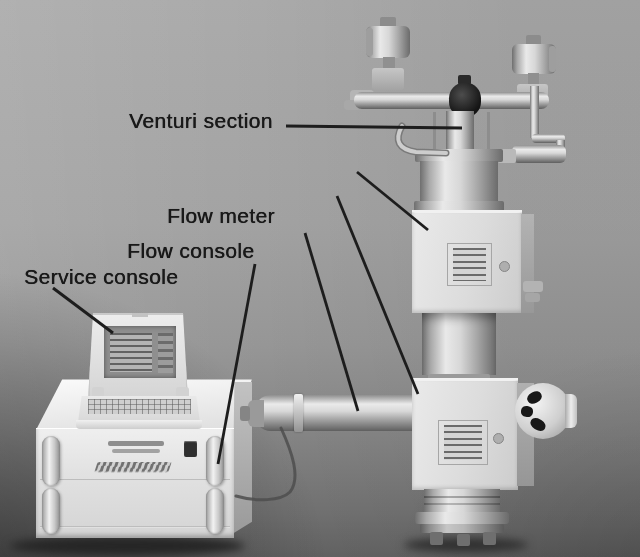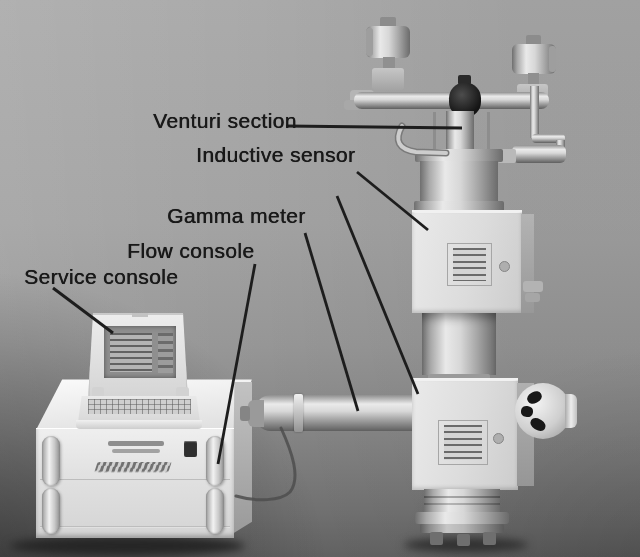--- a/index.html
+++ b/index.html
@@ -152,19 +152,18 @@
 
   <svg id="ann" width="640" height="557" viewBox="0 0 640 557">
     <line x1="286" y1="126" x2="462" y2="128" stroke="#1d1d1d" stroke-width="3"></line>
     <line x1="357" y1="172" x2="428" y2="230" stroke="#1d1d1d" stroke-width="2.8"></line>
     <line x1="337" y1="196" x2="418" y2="394" stroke="#1d1d1d" stroke-width="2.8"></line>
     <line x1="305" y1="233" x2="358" y2="411" stroke="#1d1d1d" stroke-width="2.8"></line>
     <line x1="255" y1="264" x2="218" y2="464" stroke="#1d1d1d" stroke-width="2.8"></line>
     <line x1="53" y1="288" x2="113" y2="333" stroke="#1d1d1d" stroke-width="3"></line>
   </svg>
 
-  <div class="label" style="left:129px;top:110px;margin-left:24px;">Venturi section</div>
-  <div class="label" style="left:196px;top:144px;">Inductive sensor</div>
-  <div class="label" style="left:167px;top:205px;">Gamma meter</div>
+  <div class="label" style="left:129px;top:110px;">Venturi section</div>
+  <div class="label" style="left:167px;top:205px;">Flow meter</div>
   <div class="label" style="left:127px;top:240px;">Flow console</div>
   <div class="label" style="left:24px;top:266px;">Service console</div>
 
 </div>
 
 </body></html>

